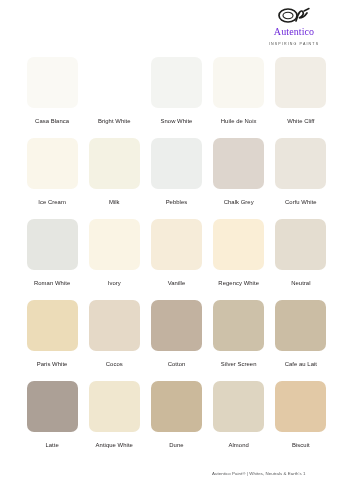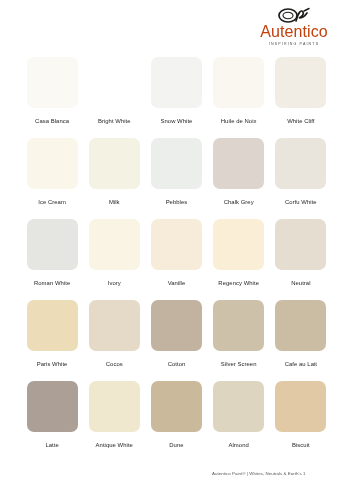--- a/index.html
+++ b/index.html
@@ -36,25 +36,25 @@
     line-height: 17px;
     text-align: center;
     font-family: "DejaVu Serif", serif;
     font-style: italic;
     font-weight: 700;
     font-size: 15px;
     letter-spacing: -1px;
     color: #1d1d1b;
   }
   .brand-name {
-    font-family: Liberation Sans, sans-serif;
-    font-size: 16px;
+    font-family: Liberation Serif, serif;
+    font-size: 10px;
     line-height: 16px;
     letter-spacing: 0.1px;
-    color: #c2410c;
+    color: #6d28d9;
     white-space: nowrap;
   }
   .brand-tagline {
     margin-top: 2px;
     font-family: "Liberation Sans", sans-serif;
     font-size: 3.6px;
     letter-spacing: 1.15px;
     color: #4a4a48;
     white-space: nowrap;
   }

